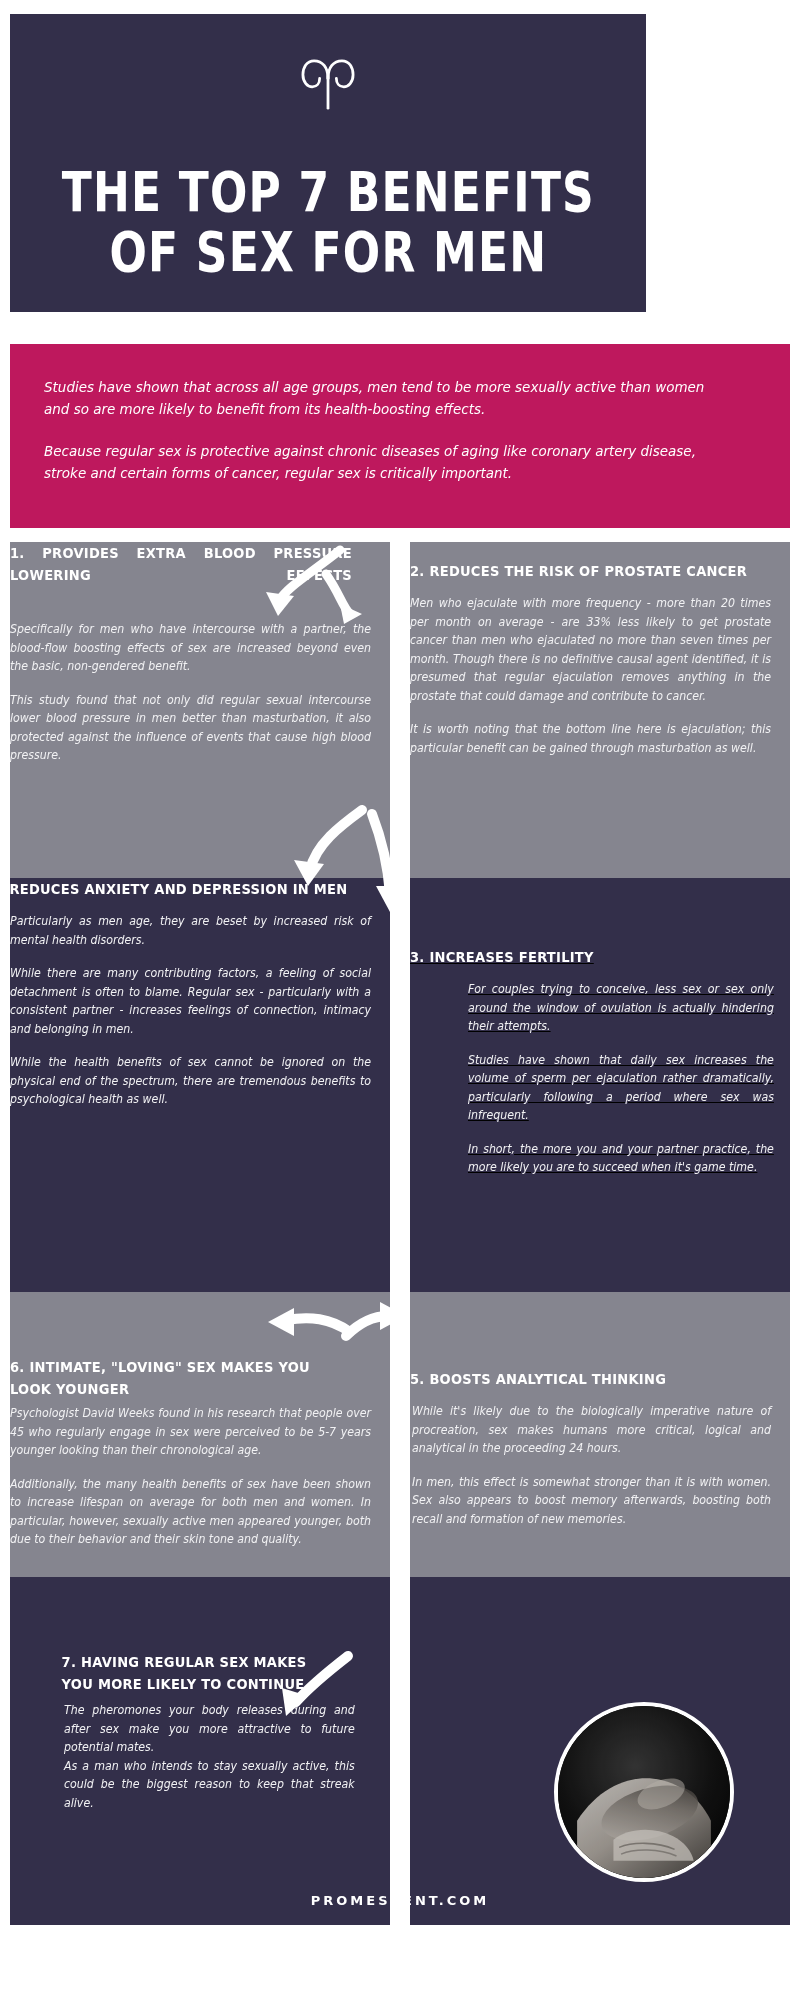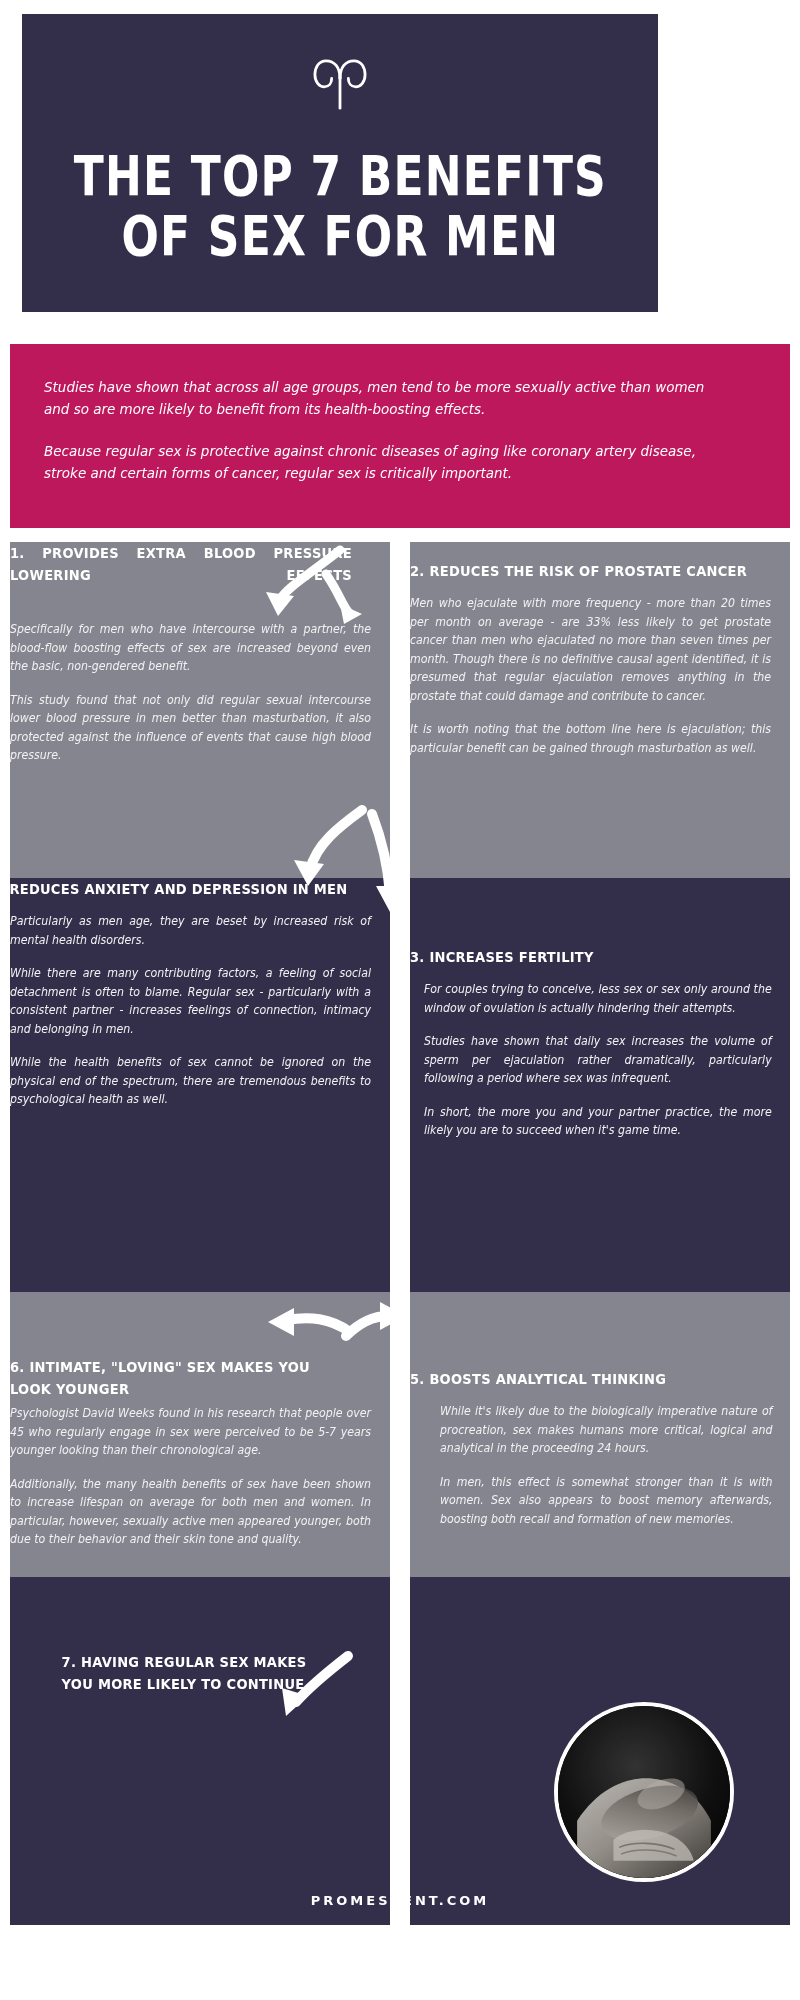--- a/index.html
+++ b/index.html
@@ -20,29 +20,30 @@
     position: absolute;
     left: 10px;
     top: 14px;
     width: 780px;
     height: 1976px;
   }
 
   
   .header {
     position: absolute;
-    left: 12px; top: 0;
+    left: 0; top: 0;
     width: 636px;
     height: 298px;
     background: #332f4a;
     display: flex;
     flex-direction: column;
     align-items: center;
     justify-content: flex-start;
     padding-top: 44px;
+    gap: 16px;
   }
   .aries-icon { width: 56px; height: 52px; }
   .title {
     margin-top: 36px;
     text-align: center;
     color: #ffffff;
     font-family: "DejaVu Sans", sans-serif;
     font-weight: 700;
     font-size: 55px;
     line-height: 60px;
@@ -91,21 +92,21 @@
   .band2 { top: 864px; height: 414px; }
   .band3 { top: 1278px; height: 350px; }
   .band4 { top: 1563px; height: 348px; }
 
   .bg-grey  { background: #85858f; }
   .bg-dark  { background: #332f4a; }
 
   .pad-l { padding: 36px 34px 0 24px; }
   .pad-r { padding: 36px 24px 0 34px; }
   .pad-l2 { padding: 60px 34px 0 44px; }
-  .pad-r2 { padding: 60px 24px 0 24px; }
+  .pad-r2 { padding: 60px 24px 0 24px; text-decoration: underline; }
 
   h2.sec {
     color: #ffffff;
     font-family: "DejaVu Sans", sans-serif;
     font-weight: 700;
     font-size: 14.5px;
     line-height: 22px;
     letter-spacing: 0.3px;
     text-transform: uppercase;
     transform: scaleX(0.9);
@@ -213,47 +214,51 @@
   <div class="band band2">
     <div class="col bg-dark pad-l2">
       <h2 class="sec" style="margin-left:-20px;">4. REDUCES ANXIETY AND DEPRESSION IN MEN</h2>
       <p class="body">Particularly as men age, they are beset by increased risk of mental health disorders.</p>
       <p class="body">While there are many contributing factors, a feeling of social detachment is often to blame. Regular sex - particularly with a consistent partner - increases feelings of connection, intimacy and belonging in men.</p>
       <p class="body">While the health benefits of sex cannot be ignored on the physical end of the spectrum, there are tremendous benefits to psychological health as well.</p>
     </div>
     <div class="gap"></div>
     <div class="col bg-dark pad-r2" style="padding-top:68px;">
       <h2 class="sec">3. INCREASES FERTILITY</h2>
-      <div style="padding-left:14px;">
+      <div style="padding-left:14px;margin-left:44px;">
         <p class="body">For couples trying to conceive, less sex or sex only around the window of ovulation is actually hindering their attempts.</p>
         <p class="body">Studies have shown that daily sex increases the volume of sperm per ejaculation rather dramatically, particularly following a period where sex was infrequent.</p>
         <p class="body">In short, the more you and your partner practice, the more likely you are to succeed when it's game time.</p>
       </div>
     </div>
   </div>
 
   <div class="band band3">
     <div class="col bg-grey pad-l" style="padding-top:64px;">
       <h2 class="sec" style="margin-bottom:4px;">6. INTIMATE, "LOVING" SEX MAKES YOU LOOK YOUNGER</h2>
       <p class="body">Psychologist David Weeks found in his research that people over 45 who regularly engage in sex were perceived to be 5-7 years younger looking than their chronological age.</p>
       <p class="body">Additionally, the many health benefits of sex have been shown to increase lifespan on average for both men and women. In particular, however, sexually active men appeared younger, both due to their behavior and their skin tone and quality.</p>
     </div>
     <div class="gap"></div>
     <div class="col bg-grey pad-r" style="padding-top:76px;">
       <h2 class="sec">5. BOOSTS ANALYTICAL THINKING</h2>
-      <div style="padding-left:30px;">
+      <div style="padding-left:2px;">
         <p class="body">While it's likely due to the biologically imperative nature of procreation, sex makes humans more critical, logical and analytical in the proceeding 24 hours.</p>
         <p class="body">In men, this effect is somewhat stronger than it is with women. Sex also appears to boost memory afterwards, boosting both recall and formation of new memories.</p>
       </div>
     </div>
   </div>
 
   <div class="band band4 bg-dark" style="display:block;">
     <div style="width:390px;" class="final-left">
       <h2 class="sec" style="margin-bottom:6px;padding-left:24px;">7. HAVING REGULAR SEX MAKES YOU MORE LIKELY TO CONTINUE</h2>
+      <div style="padding-left:24px;">
+        <p class="body">The pheromones your body releases during and after sex make you more attractive to future potential mates.</p>
+        <p class="body" style="margin-top:0;">As a man who intends to stay sexually active, this could be the biggest reason to keep that streak alive.</p>
+      </div>
     </div>
     <div class="footer">
       <span>PROMESCENT.COM</span>
     </div>
   </div>
 
   <div class="spine"></div>
 
   <div class="photo-wrap">
     <svg class="photo-inner" viewBox="0 0 180 180" preserveAspectRatio="xMidYMid slice">

